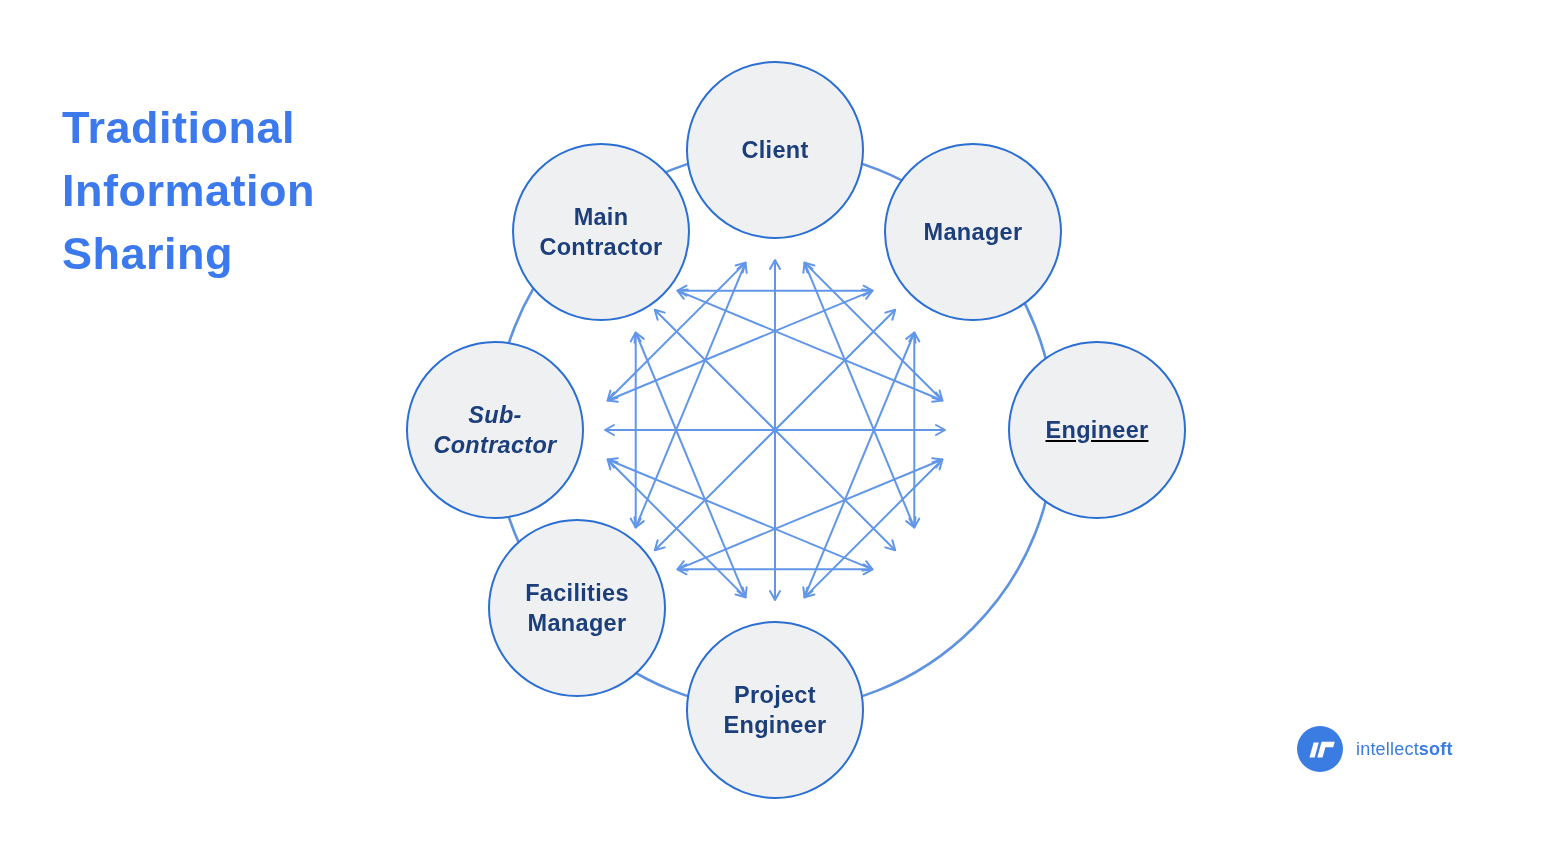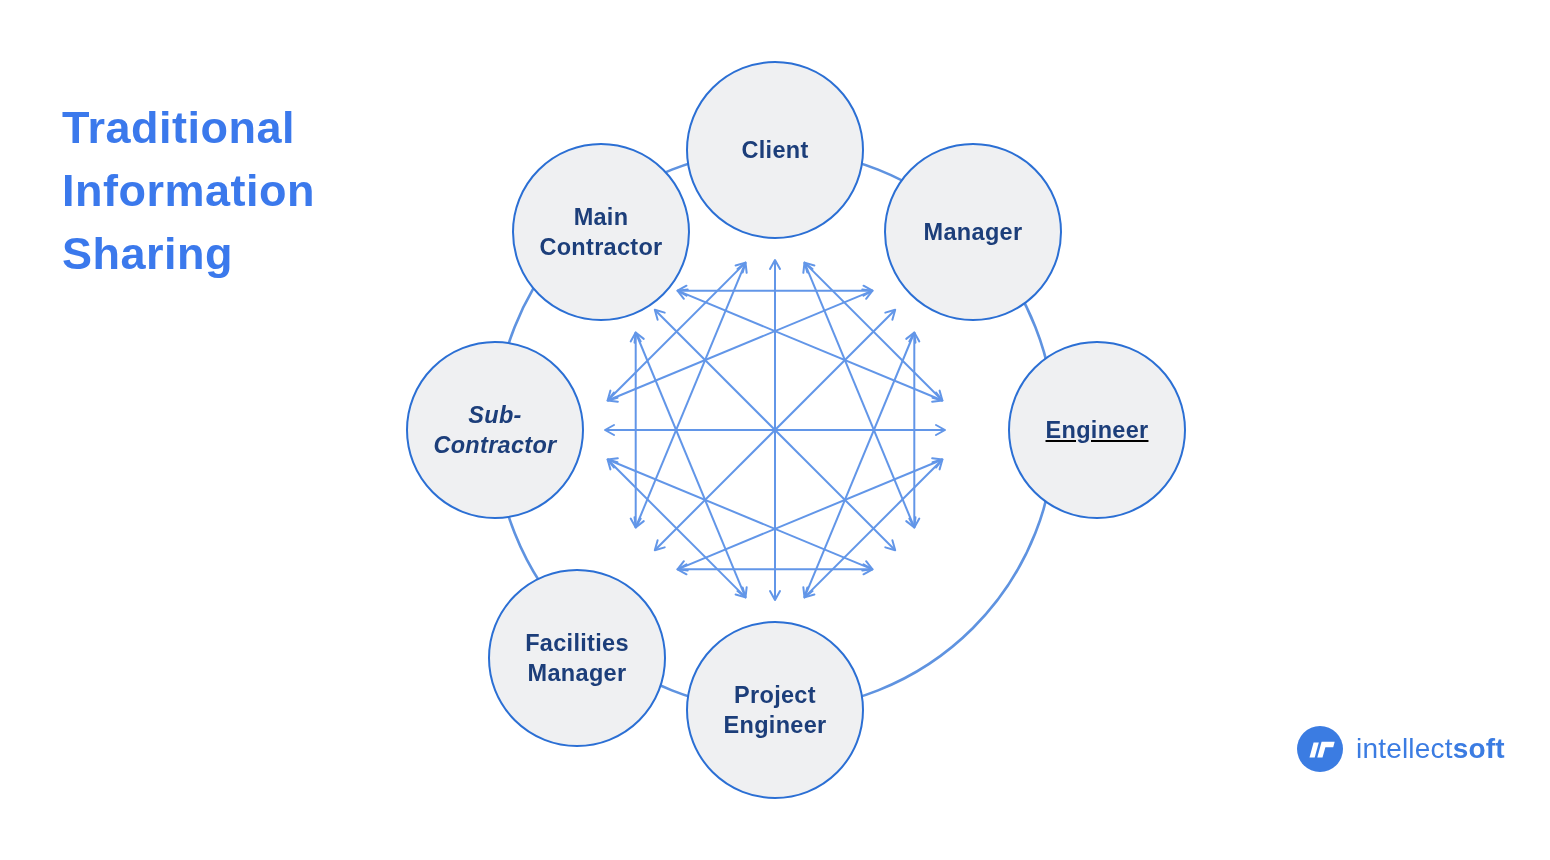--- a/index.html
+++ b/index.html
@@ -34,21 +34,21 @@
     display:flex;align-items:center;justify-content:center;text-align:center;
   }
   .node-label{
     white-space:pre-line;color:var(--c-node-text);
     font-size:23.5px;line-height:30px;font-weight:700;letter-spacing:.3px;
   }
   .logo{
     position:absolute;left:1297px;top:726px;z-index:2;
     display:flex;align-items:center;gap:13px;
   }
-  .logo-text{font-size:28px;color:var(--c-logo);font-weight:400;letter-spacing:.2px;}
+  .logo-text{font-size:18px;color:var(--c-logo);font-weight:400;letter-spacing:.2px;}
   .logo-text b{font-weight:700;}
 </style>
 </head>
 <body>
 
 <div class="stage">
 
   <h1 class="page-title">Traditional Information Sharing</h1>
 
   <svg id="net" width="1550" height="860" viewBox="0 0 1550 860">
@@ -88,21 +88,21 @@
   <div class="node" style="left: 883.99px; top: 143.01px; height: 178px; width: 178px;">
     <span class="node-label">Manager</span>
   </div>
   <div class="node" style="left: 1008px; top: 341px; height: 178px; width: 178px; text-decoration: underline;">
     <span class="node-label">Engineer</span>
   </div>
   <div class="node" style="left: 686px; top: 621px; height: 178px; width: 178px;">
     <span class="node-label">Project
 Engineer</span>
   </div>
-  <div class="node" style="left: 488.01px; top: 569px; height: 178px; width: 178px;">
+  <div class="node" style="left: 488.01px; top: 519px; height: 178px; width: 178px;">
     <span class="node-label">Facilities
 Manager</span>
   </div>
   <div class="node" style="left: 406px; top: 341px; height: 178px; width: 178px; font-style: italic;">
     <span class="node-label">Sub-
 Contractor</span>
   </div>
   <div class="node" style="left: 512px; top: 143.01px; height: 178px; width: 178px;">
     <span class="node-label">Main
 Contractor</span>

